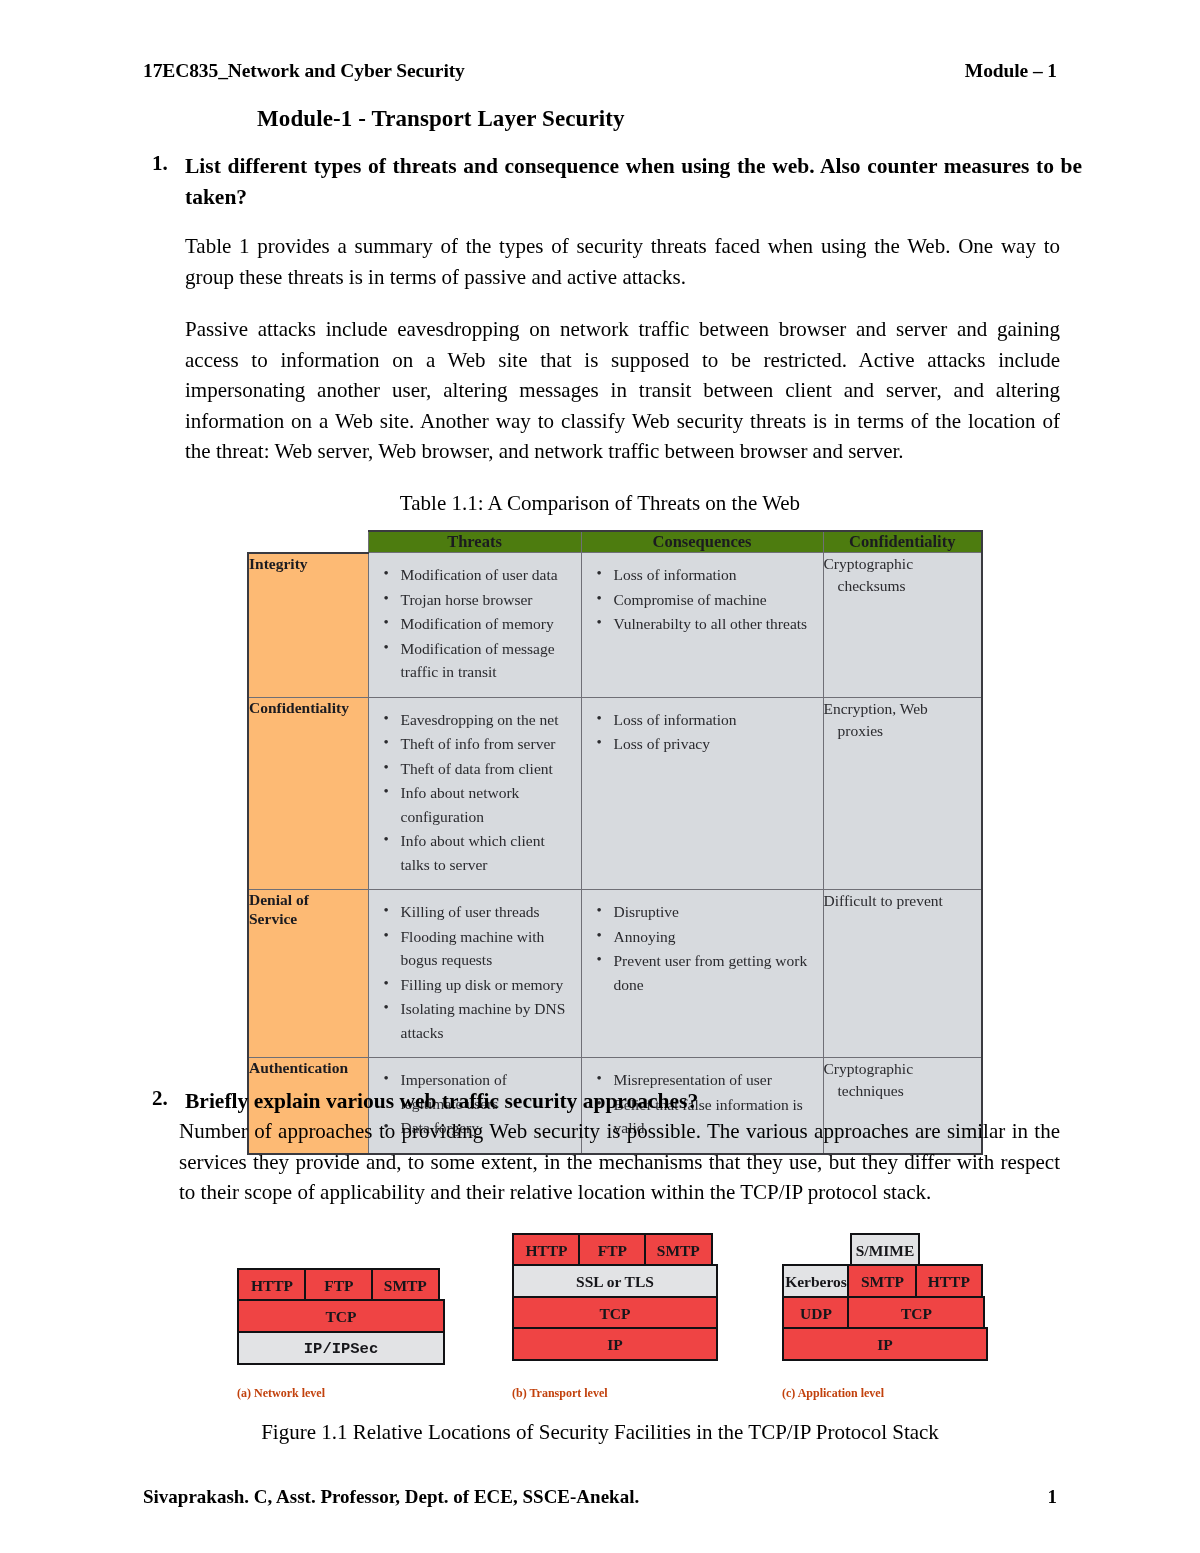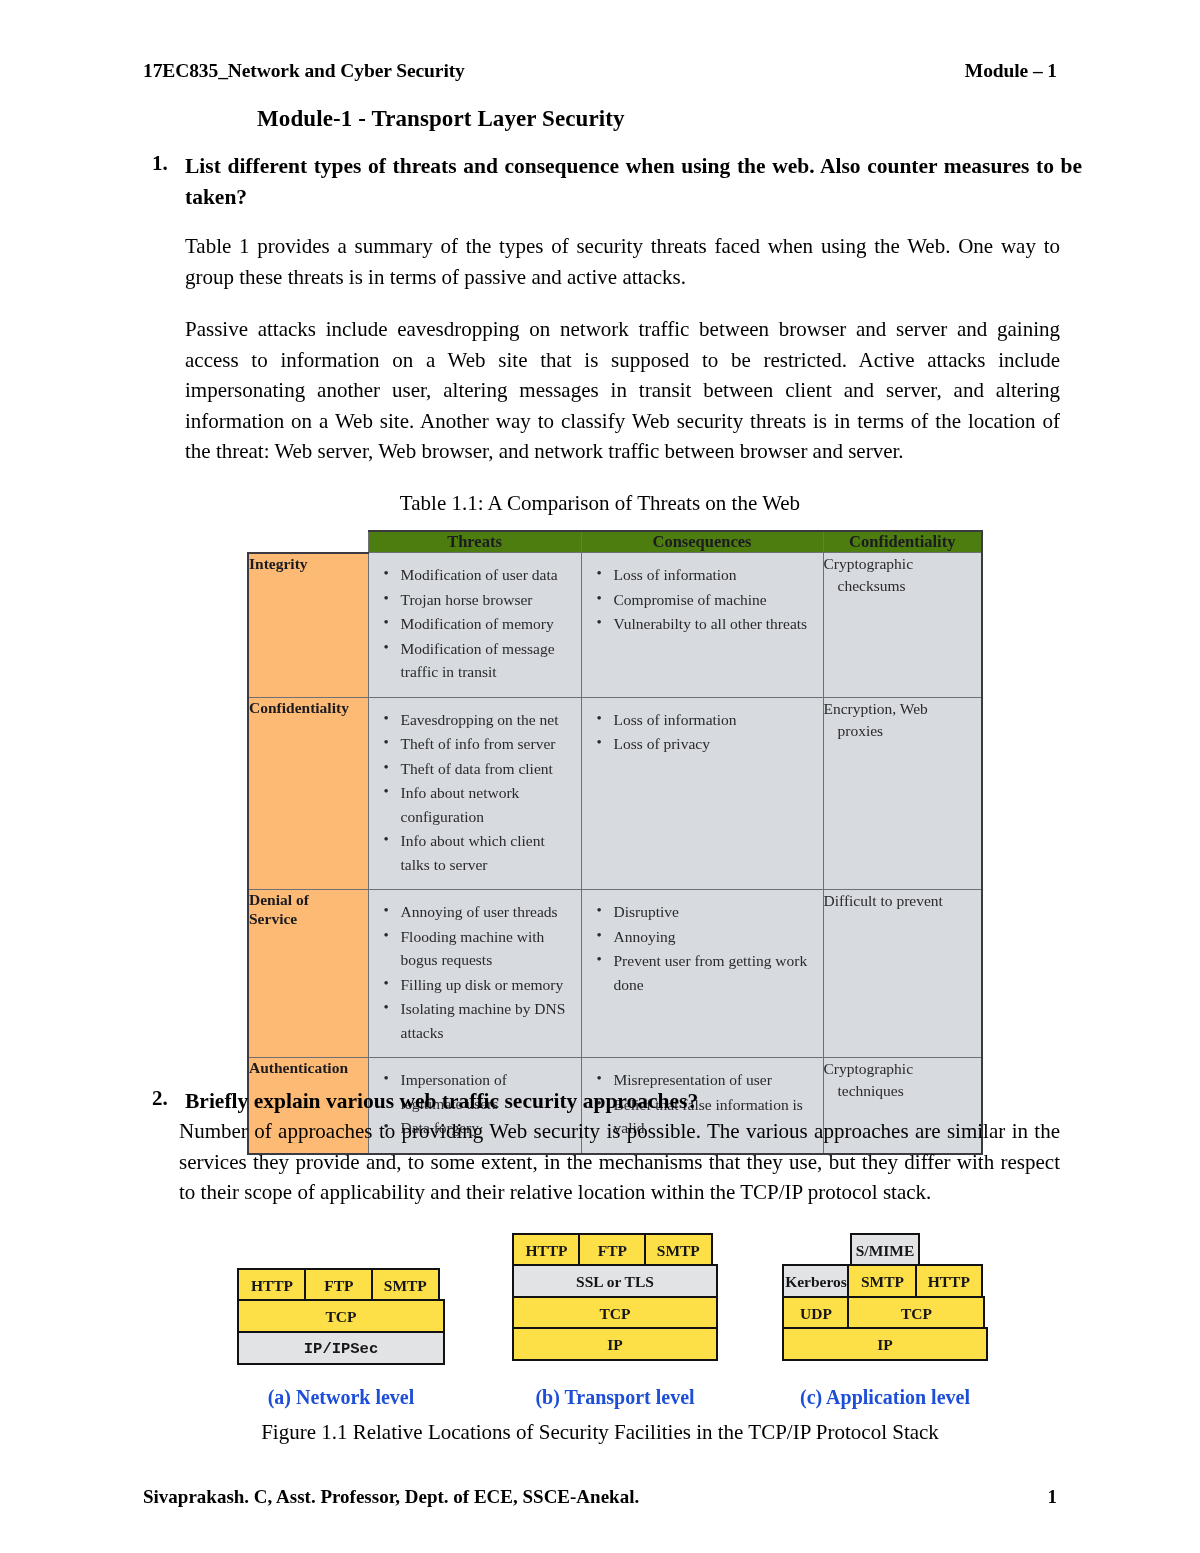--- a/index.html
+++ b/index.html
@@ -173,38 +173,37 @@
     color: #16161a;
   }
   .srow {
     display: flex;
     width: 100%;
     box-sizing: border-box;
   }
   .scell {
     box-sizing: border-box;
     border: 2.6px solid #111114;
-    background: #fde047;
+    background: #ef4444;
     text-align: center;
     line-height: 32px;
     height: 34px;
     margin-right: -2.6px;
     overflow: hidden;
     white-space: nowrap;
   }
   .scell:last-child { margin-right: 0; }
   .srow + .srow .scell { margin-top: -2.6px; }
   .sgray { background: #e2e3e5; }
   .stack-label {
     position: absolute;
     width: 100%;
-    text-align: center;
-    font-weight: bold;
-    font-size: 20px;
-    color: #1d4ed8;
+    font-weight: bold;
+    font-size: 12px;
+    color: #c2410c;
   }
 
   
   .fig-caption {
     position: absolute;
     width: 100%;
     text-align: center;
     font-size: 21px;
     top: 1420px;
   }
@@ -306,21 +305,21 @@
           <span>Encryption, Web</span>
           <span class="ind">proxies</span>
         </td>
       </tr>
 
       <tr>
         <td class="rowlabel tbl-outer-left" style="white-space:pre-line;">Denial of
 Service</td>
         <td class="shaded">
           <ul class="bul">
-            <li>Annoying of user threads</li>
+            <li>Killing of user threads</li>
             <li>Flooding machine with bogus requests</li>
             <li>Filling up disk or memory</li>
             <li>Isolating machine by DNS attacks</li>
           </ul>
         </td>
         <td class="shaded">
           <ul class="bul">
             <li>Disruptive</li>
             <li>Annoying</li>
             <li>Prevent user from getting work done</li>

